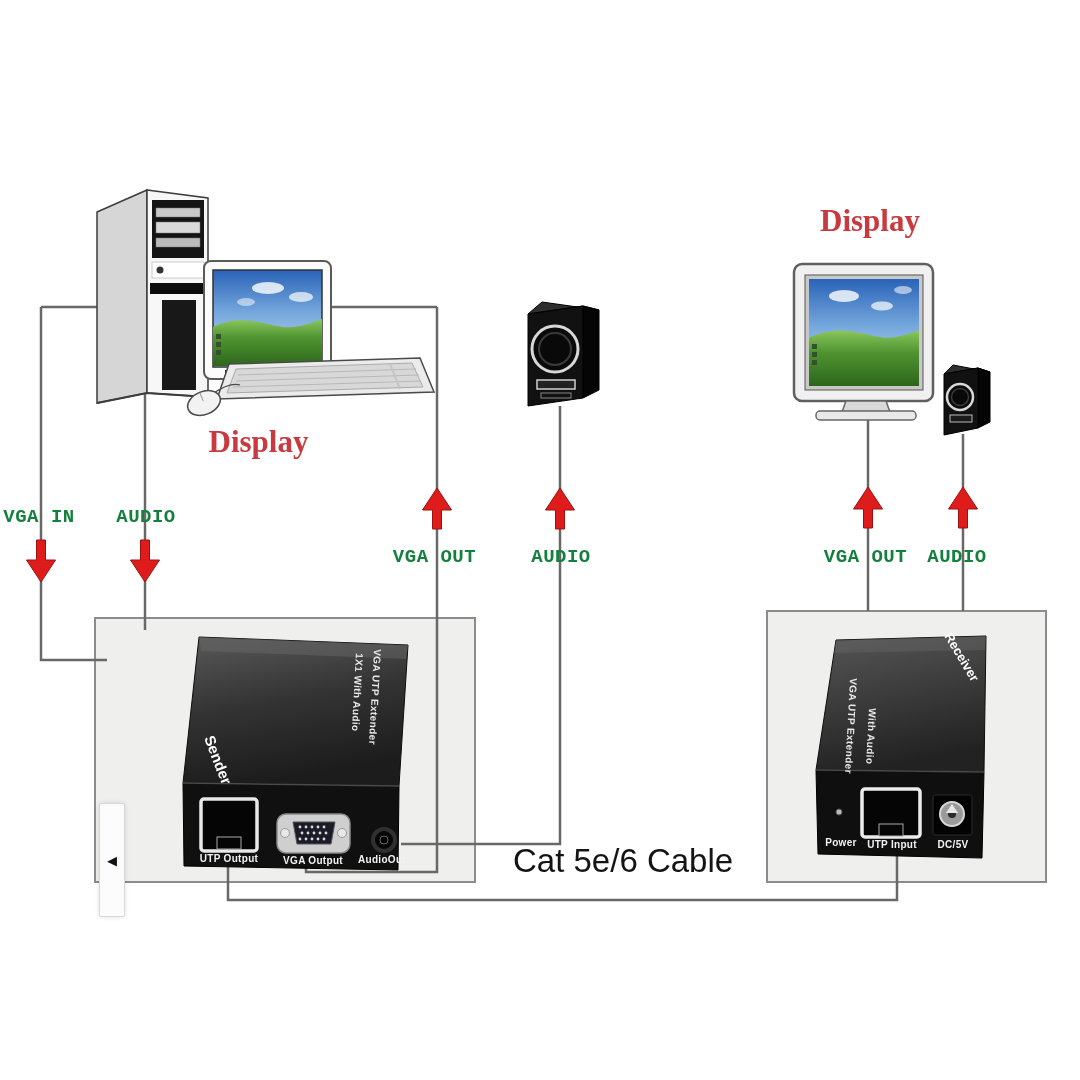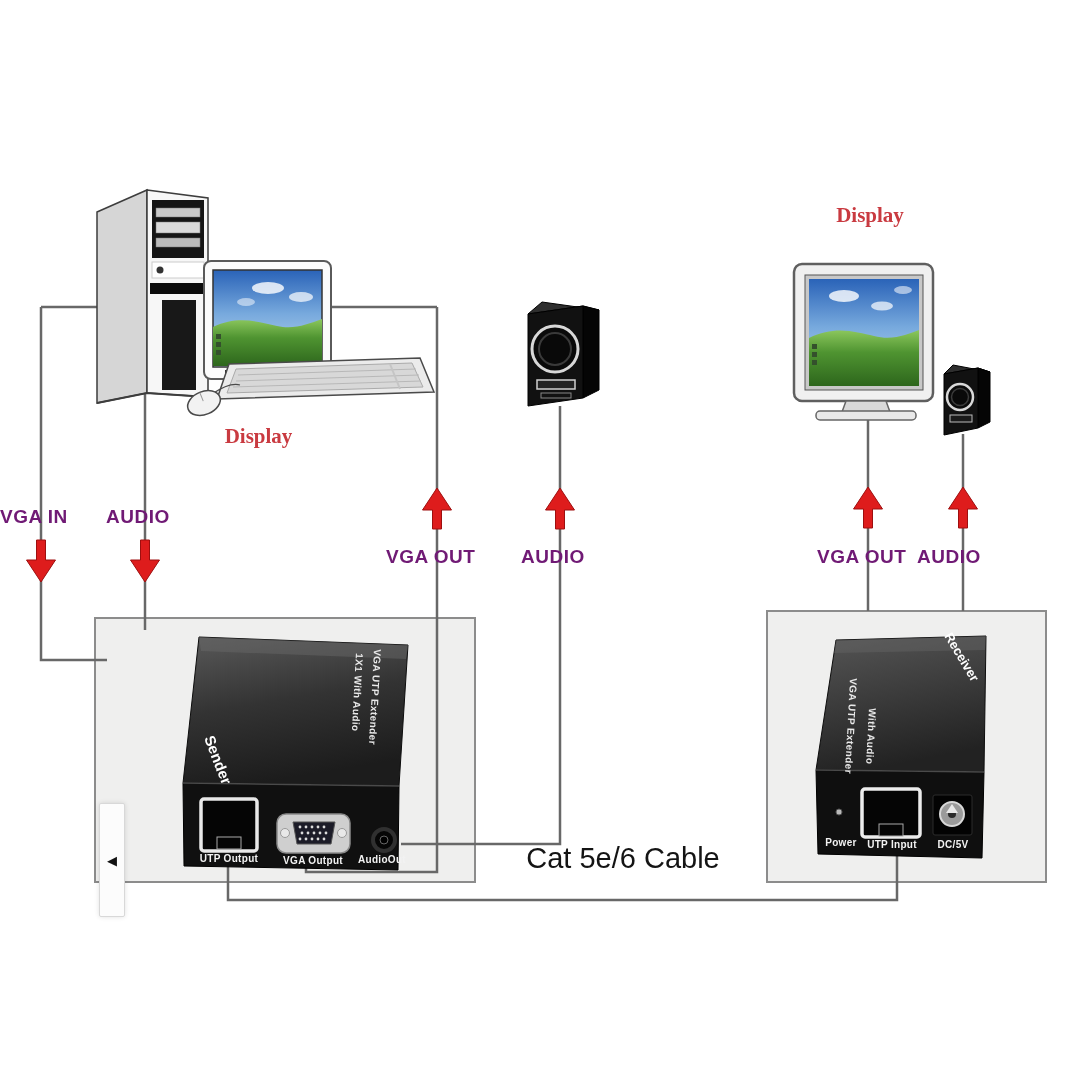--- a/index.html
+++ b/index.html
@@ -1,24 +1,24 @@
 <!DOCTYPE html>
 <html><head>
 <meta charset="utf-8">
 <style>
   html,body{margin:0;padding:0;background:#fff;}
   #stage{position:relative;width:1080px;height:1080px;background:#fff;overflow:hidden;
          font-family:"Liberation Sans",sans-serif;}
   #diagram-svg{position:absolute;left:0;top:0;width:1080px;height:1080px;}
   .abs{position:absolute;}
-  .title{font-family:"Liberation Serif",serif;font-weight:bold;font-size:21px;
+  .title{font-family:"Liberation Serif",serif;font-weight:bold;font-size:31px;
          color:#c93a40;text-align:center;}
-  .sig{font-family:Liberation Sans, sans-serif;font-weight:bold;font-size:19px;
-       color:#701a75;letter-spacing:.5px;text-align:left;white-space:nowrap;}
-  .cable{font-family:"Liberation Sans",sans-serif;font-size:29px;color:#141414;
+  .sig{font-family:Liberation Mono, monospace;font-weight:bold;font-size:19px;
+       color:#15803d;letter-spacing:.5px;text-align:center;white-space:nowrap;}
+  .cable{font-family:"Liberation Sans",sans-serif;font-size:33px;color:#141414;
          text-align:center;white-space:nowrap;}
   .carousel-prev{position:absolute;left:99px;top:803px;width:24px;height:112px;
     background:#fcfcfc;border:1px solid #d8d8d8;border-radius:2px;
     box-shadow:0 0 5px rgba(0,0,0,.12);display:flex;align-items:center;
     justify-content:center;cursor:pointer;}
   .carousel-prev span{font-size:13px;color:#111;line-height:1;}
   svg text{font-family:"Liberation Sans",sans-serif;}
   .portlbl{font-size:10px;font-weight:bold;fill:#f2f2f2;letter-spacing:.3px;}
   .prodlbl{font-size:10px;font-weight:bold;fill:#e9e9e9;letter-spacing:.4px;}
 </style>

